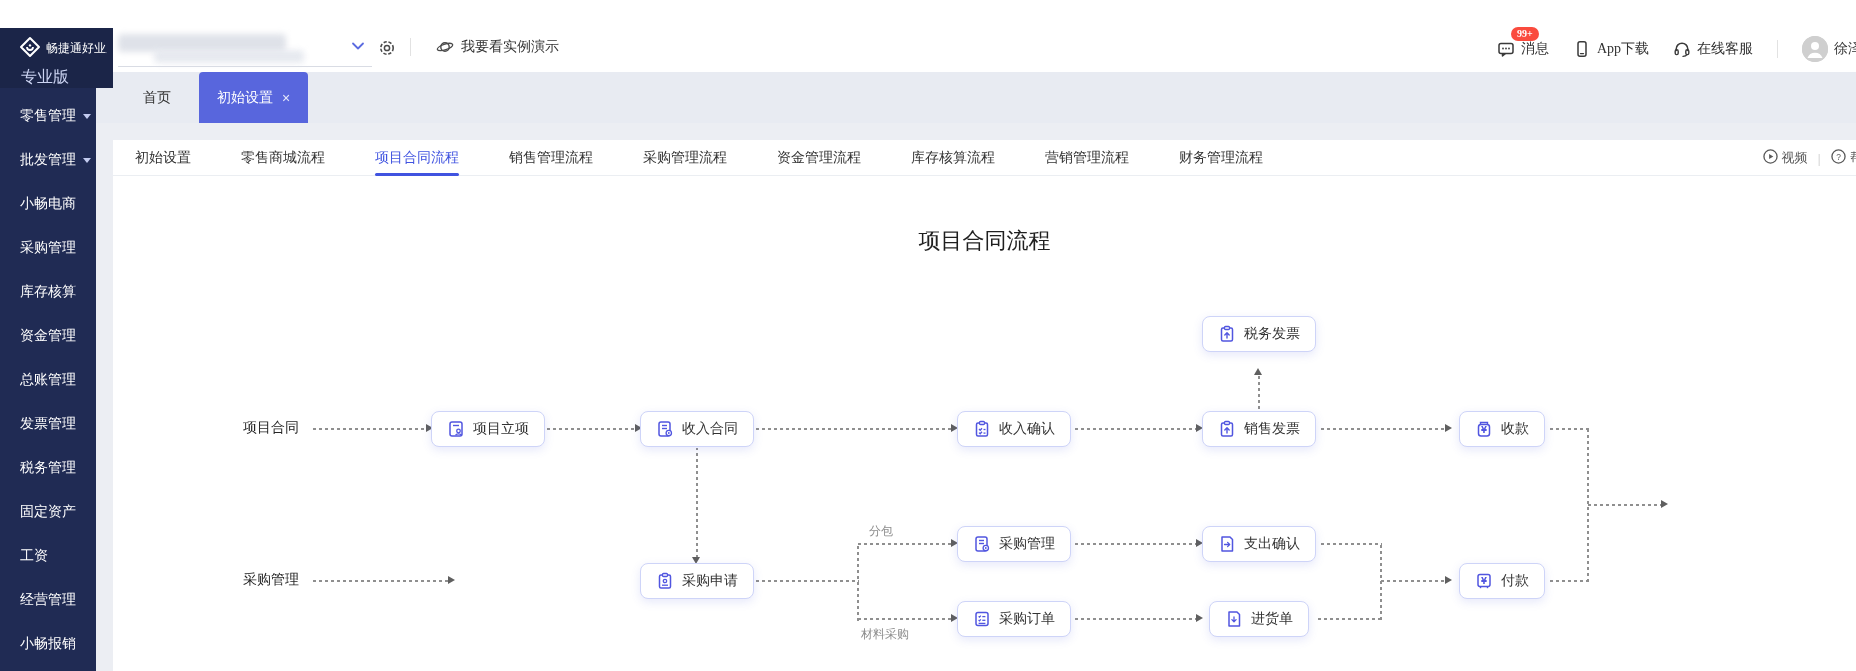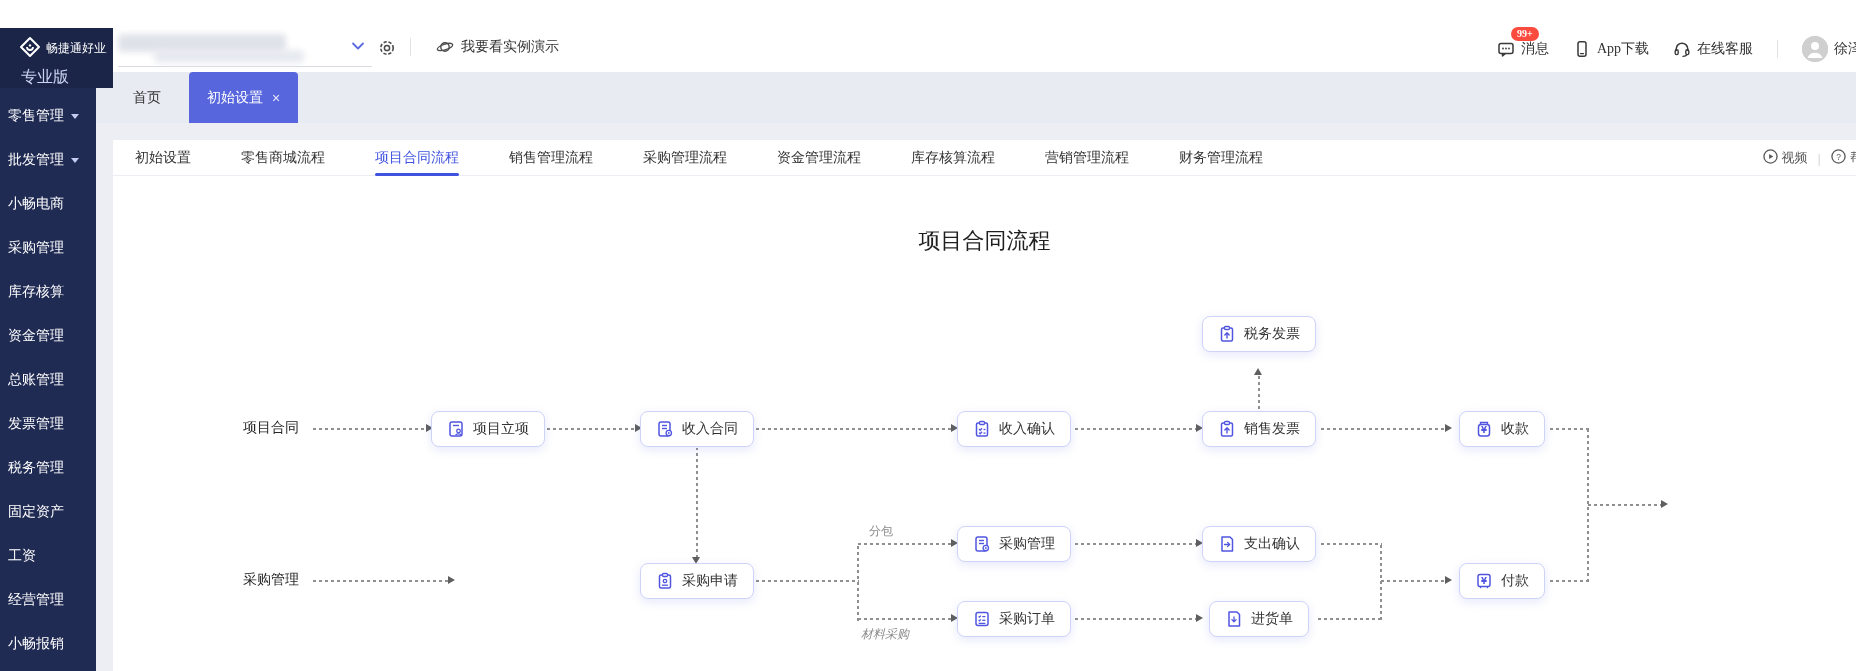--- a/index.html
+++ b/index.html
@@ -25,28 +25,28 @@
   .badge { position:absolute; top:-13px; left:14px; background:#fa4b3e; color:#fff; font-size:10px; line-height:14px; padding:0 6px; border-radius:8px; font-weight:700; }
   .tr-sep { width:1px; height:18px; background:#e2e2e2; }
   .avatar { width:26px; height:26px; border-radius:50%; background:#cfcfcf; display:inline-flex; align-items:center; justify-content:center; }
 
   
   .logo-block { position:absolute; left:0; top:28px; width:113px; height:60px; background:#1b2548; z-index:4; padding:8px 6px 0 19px; }
   .logo-row { display:flex; align-items:center; gap:5px; color:#fff; font-size:12px; white-space:nowrap; overflow:hidden; }
   .edition { color:#ccd4f2; font-size:16px; margin-top:6px; padding-left:2px; }
 
   
-  .tabstrip { position:absolute; left:96px; top:72px; right:0; height:51px; background:#e8ebf2; display:flex; align-items:stretch; padding-left:21px; z-index:1; }
+  .tabstrip { position:absolute; left:96px; top:72px; right:0; height:51px; background:#e8ebf2; display:flex; align-items:stretch; padding-left:31px; z-index:1; }
   .wtab { display:flex; align-items:center; padding:0 16px; font-size:14px; color:#333; cursor:pointer; }
   .wtab.active { background:#5866dd; color:#fff; border-radius:4px 4px 0 0; gap:9px; padding:0 18px; margin-left:12px; }
   .wtab .close { font-size:14px; opacity:.85; cursor:pointer; }
 
   
   .sidebar { position:absolute; left:0; top:88px; bottom:0; width:96px; background:#202b54; z-index:3; padding-top:5px; }
-  .side-item { height:44px; line-height:44px; padding-left:8px; color:#fff; font-size:14px; font-weight:500; cursor:pointer; white-space:nowrap; }
+  .side-item { height:44px; line-height:44px; padding-left:20px; color:#fff; font-size:14px; font-weight:500; cursor:pointer; white-space:nowrap; }
   .caret { display:inline-block; margin-left:7px; width:0; height:0; border-left:4.5px solid transparent; border-right:4.5px solid transparent; border-top:5px solid #c3cbf0; vertical-align:middle; }
 
   
   .panel { position:absolute; left:113px; top:140px; right:0; bottom:0; background:#fff; z-index:1; }
   .flowtabs { position:relative; height:36px; display:flex; align-items:center; gap:50px; padding-left:22px; border-bottom:1px solid #ebeef2; font-size:14px; color:#333; }
   .ftab { cursor:pointer; position:relative; white-space:nowrap; }
   .ftab.active { color:#4053e0; }
   .ftab.active::after { content:""; position:absolute; left:0; right:0; bottom:-9px; height:3px; background:#4053e0; border-radius:2px; }
   .ft-right { position:absolute; right:-20px; top:0; height:36px; display:flex; align-items:center; gap:8px; font-size:13px; color:#595959; }
   .ft-right .sep { color:#d9d9d9; padding:0 2px; }
@@ -249,21 +249,21 @@
       <div class="hl" style="left:200px; top:404px; width:135px;"></div>
         <div class="ar" style="left:335px; top:400px;"></div>
 
       <div class="hl" style="left:643px; top:404px; width:103px;"></div>
       <div class="vl" style="left:744px; top:367px; height:78px;"></div>
       <div class="hl" style="left:745px; top:367px; width:93px;"></div>
         <div class="ar" style="left:838px; top:363px;"></div>
       <div class="hl" style="left:745px; top:442px; width:93px;"></div>
         <div class="ar" style="left:838px; top:438px;"></div>
       <div class="edge-label" style="left:756px; top:347px;">分包</div>
-      <div class="edge-label" style="left:748px; top:450px;font-style:italic;">材料采购</div>
+      <div class="edge-label" style="left:748px; top:450px;">材料采购</div>
 
       <div class="hl" style="left:962px; top:367px; width:121px;"></div>
         <div class="ar" style="left:1083px; top:363px;"></div>
       <div class="hl" style="left:962px; top:442px; width:121px;"></div>
         <div class="ar" style="left:1083px; top:438px;"></div>
 
       <div class="hl" style="left:1208px; top:367px; width:61px;"></div>
       <div class="hl" style="left:1205px; top:442px; width:64px;"></div>
       <div class="vl" style="left:1267px; top:367px; height:77px;"></div>
       <div class="hl" style="left:1268px; top:404px; width:64px;"></div>

